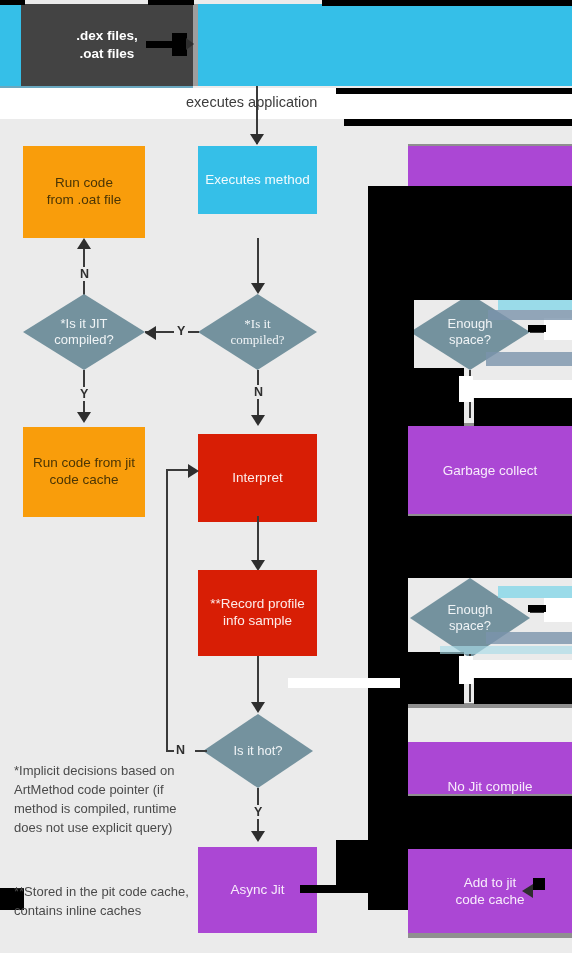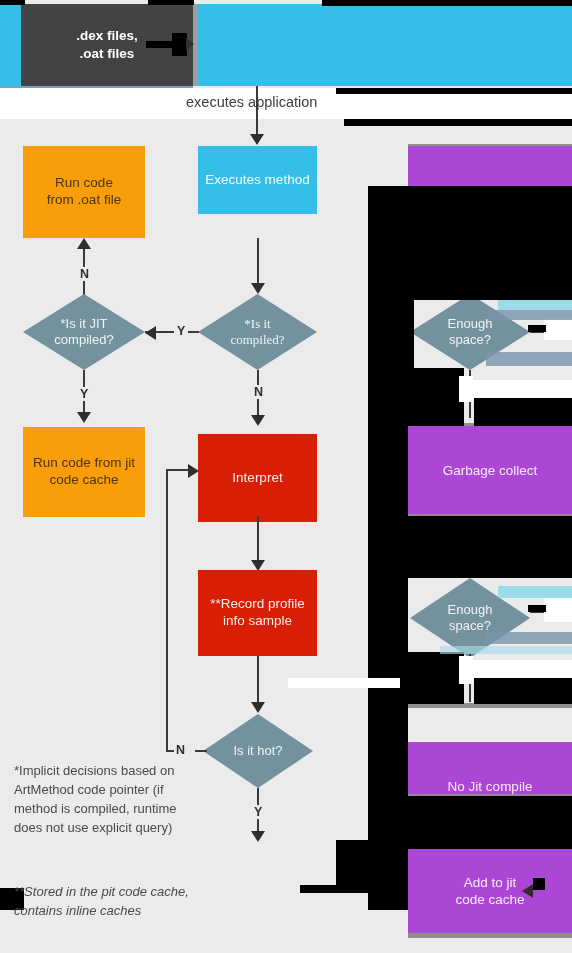--- a/index.html
+++ b/index.html
@@ -154,20 +154,23 @@
   <div class="edge-lbl" style="left:173px;top:743px;">N</div>
   <div class="hline" style="left:166px;top:750px;width:8px;"></div>
   <div class="vline" style="left:166px;top:469px;height:282px;"></div>
   <div class="hline" style="left:166px;top:469px;width:24px;"></div>
   <div class="arrow-right" style="left:188px;top:464px;"></div>
 
   <div class="vline" style="left:257px;top:788px;height:48px;"></div>
   <div class="arrow-down" style="left:251px;top:831px;"></div>
   <div class="edge-lbl" style="left:251px;top:805px;">Y</div>
 
+  <div class="rect node purple" style="left:198px;top:847px;width:119px;height:86px;">
+    <span class="lbl">Async Jit</span>
+  </div>
 
   <div class="hline" style="left:317px;top:890px;width:30px;"></div>
 
   <div class="shadowbar" style="left:408px;top:144px;width:164px;"></div>
   <div class="rect node purple" style="left:408px;top:146px;width:164px;height:92px;">
     <span class="lbl">Compile</span>
   </div>
   <div class="shadowbar" style="left:408px;top:236px;width:164px;"></div>
 
   <div class="diamond" style="left:410px;top:294px;width:120px;height:76px;">
@@ -244,15 +247,15 @@
   <div class="occl-cyanA" style="left:498px;top:586px;width:74px;height:12px;"></div>
   <div class="occl-slate" style="left:486px;top:632px;width:86px;height:12px;"></div>
   <div class="occl-cyanB" style="left:440px;top:646px;width:132px;height:8px;"></div>
 
   <div class="occl" style="left:528px;top:325px;width:18px;height:7px;"></div>
   <div class="occl" style="left:528px;top:605px;width:18px;height:7px;"></div>
   <div class="arrow-left" style="left:522px;top:884px;"></div>
   <div class="occl" style="left:533px;top:878px;width:12px;height:12px;"></div>
 
   <div class="footnote" style="left:14px;top:762px;">*Implicit decisions based on ArtMethod code pointer (if method is compiled, runtime does not use explicit query)</div>
-  <div class="footnote" style="left:14px;top:883px;font-style:italic;">**Stored in the pit code cache, contains inline caches</div>
+  <div class="footnote" style="left:14px;top:883px;">**Stored in the pit code cache, contains inline caches</div>
 
 </div>
 
 </body></html>

